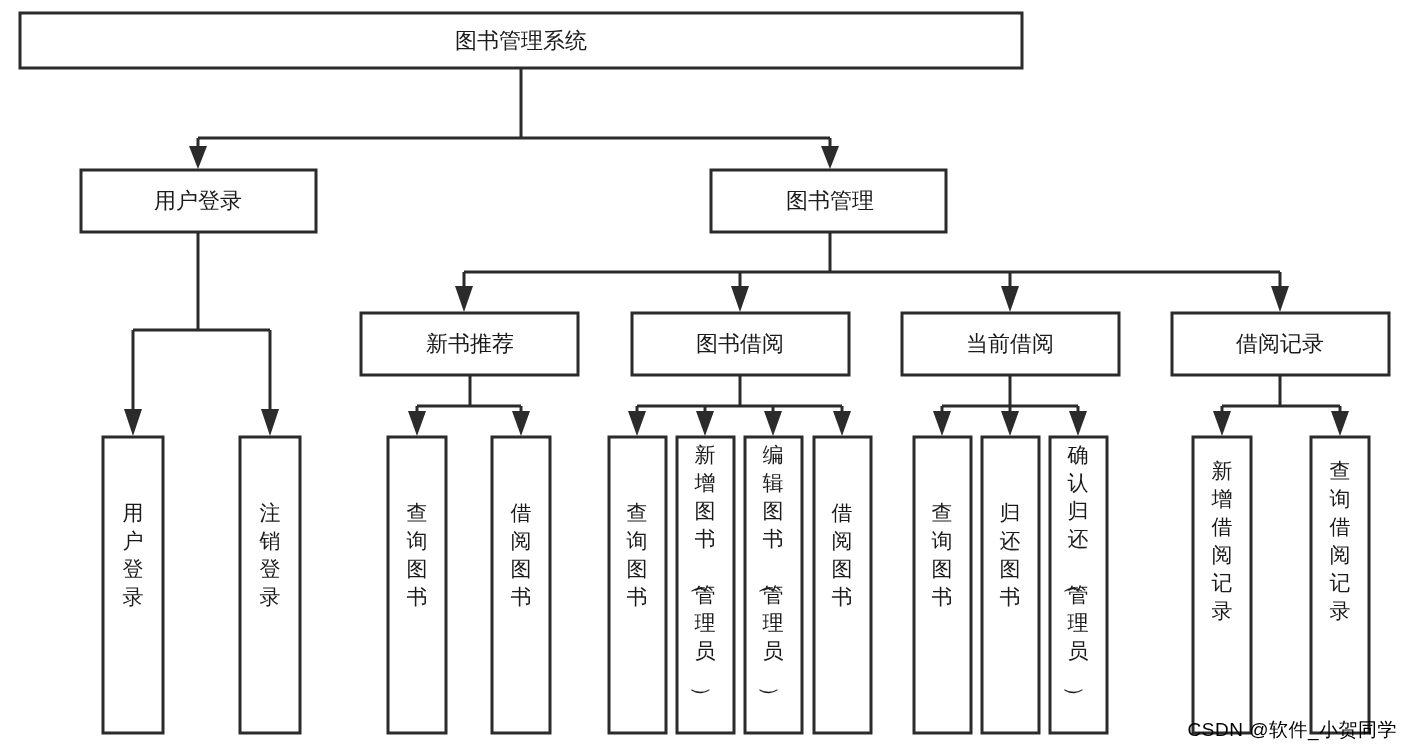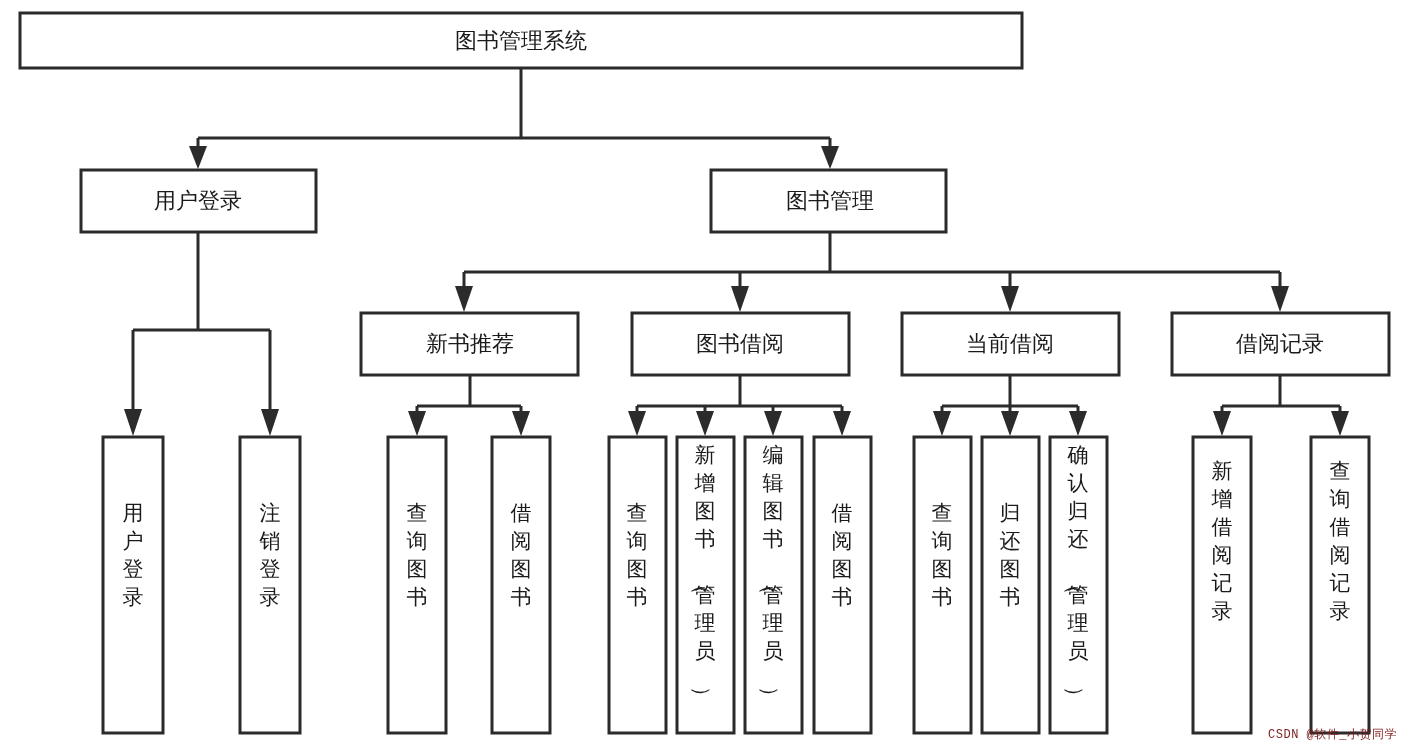--- a/index.html
+++ b/index.html
@@ -51,23 +51,23 @@
     stroke-linecap: butt;
   }
   .arrow-head {
     fill: #2b2b2b;
     stroke: none;
   }
   .watermark {
     position: absolute;
     right: 8px;
     bottom: 4px;
-    font-family: Liberation Mono, monospace;
-    font-size: 12px;
-    color: #7f1d1d;
+    font-family: Liberation Sans, sans-serif;
+    font-size: 19px;
+    color: #000000;
     white-space: nowrap;
     letter-spacing: 0.5px;
   }
 </style>
 </head>
 <body>
 
 <div id="diagram-root">
 
   <svg id="flow-svg" viewBox="0 0 1405 747">

